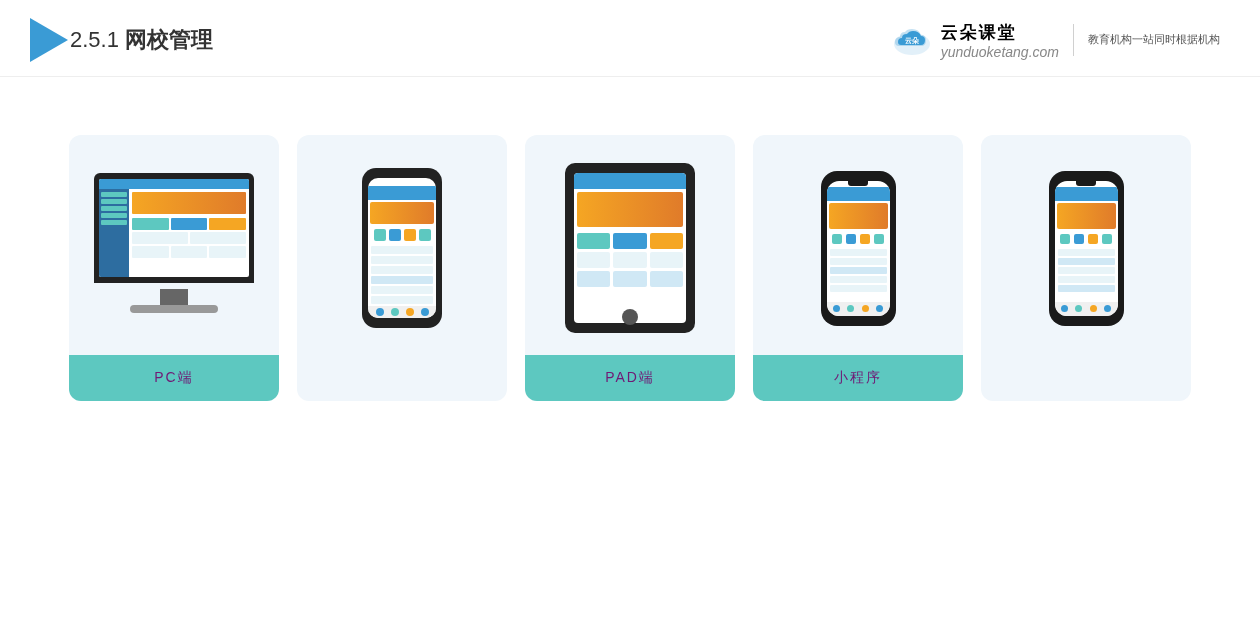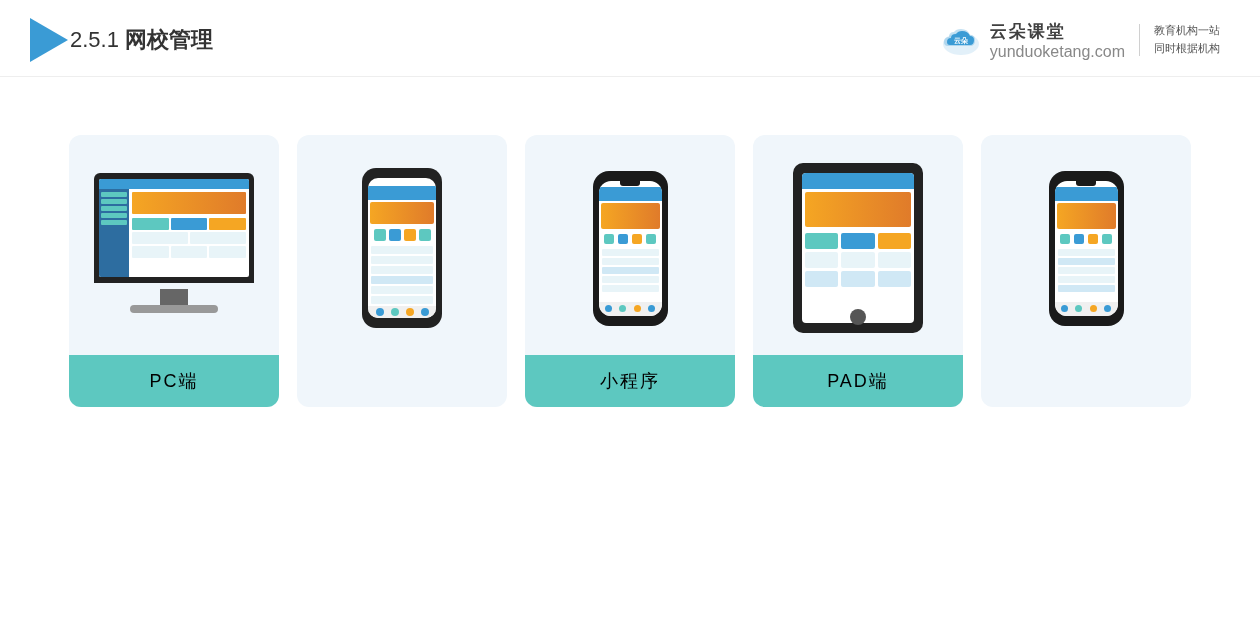--- a/index.html
+++ b/index.html
@@ -90,23 +90,23 @@
       height: 220px;
       display: flex;
       align-items: center;
       justify-content: center;
       padding: 18px 12px 12px 12px;
     }
 
     .device-label-bar {
       width: 100%;
       background: #5dc8c0;
-      color: #000000;
+      color: #701a75;
       text-align: center;
-      font-size: 18px;
+      font-size: 14px;
       font-weight: 500;
       padding: 14px 0;
       letter-spacing: 2px;
     }
 
     
     .pc-device {
       position: relative;
       width: 170px;
       height: 150px;
@@ -444,25 +444,25 @@
     </div>
     <div class="header-right">
 
       <svg width="42" height="36" viewBox="0 0 42 36" fill="none" xmlns="http://www.w3.org/2000/svg">
         <ellipse cx="21" cy="22" rx="18" ry="11" fill="#3a9bd5" opacity="0.15"></ellipse>
         <path d="M8 24 Q4 24 4 20 Q4 15 9 15 Q9 10 14 10 Q16 7 21 7 Q28 7 30 13 Q35 13 35 18 Q35 24 30 24 Z" fill="#3a9bd5" opacity="0.3"></path>
         <path d="M10 23 Q7 23 7 20 Q7 16 11 16 Q11 12 16 12 Q18 9 22 9 Q28 9 30 14 Q34 14 34 18 Q34 23 30 23 Z" fill="#3a9bd5"></path>
         <text x="21" y="21" text-anchor="middle" fill="white" font-size="7" font-weight="bold">云朵</text>
       </svg>
       <div style="display:flex;flex-direction:column;align-items:flex-start;">
-        <span style="font-size:17px;color:#404040;font-weight:700;letter-spacing:2px;font-family:Liberation Mono, monospace;">云朵课堂</span>
-        <span style="font-size:16px;color:#888;">yunduoketang.com</span>
+        <span style="font-size:17px;color:#000000;font-weight:700;letter-spacing:2px;font-family:Liberation Mono, monospace;">云朵课堂</span>
+        <span style="font-size:14px;color:#888;font-style:italic;">yunduoketang.com</span>
       </div>
       <div style="width:1px;height:32px;background:#d0d0d0;margin:0 6px;"></div>
-      <div style="display:flex;flex-direction:column;font-size:11px;color:#555;line-height:1.6;">
+      <div style="display:flex;flex-direction:row;font-size:11px;color:#555;line-height:1.6;">
         <span>教育机构一站</span>
         <span>同时根据机构</span>
       </div>
     </div>
   </div>
 
   <div class="description">
   </div>
 
   <div class="cards-section">
@@ -541,56 +541,20 @@
                 </div>
               </div>
             </div>
           </div>
         </div>
       </div>
     </div>
 
     <div class="device-card">
       <div class="device-image-area">
-        <div class="mini-phone">
-          <div class="mini-phone-outer">
-            <div class="mini-phone-notch"></div>
-            <div class="mini-phone-screen">
-              <div style="width:100%;height:100%;display:flex;flex-direction:column;overflow:hidden;">
-                <div style="height:14px;background:#3a9bd5;margin-top:6px;"></div>
-                <div style="height:26px;background:linear-gradient(90deg,#f5a623,#e07b2a);margin:2px 2px;border-radius:2px;"></div>
-                <div style="display:flex;justify-content:space-around;padding:3px 3px;">
-                  <div style="width:10px;height:10px;background:#5dc8c0;border-radius:2px;"></div>
-                  <div style="width:10px;height:10px;background:#3a9bd5;border-radius:2px;"></div>
-                  <div style="width:10px;height:10px;background:#f5a623;border-radius:2px;"></div>
-                  <div style="width:10px;height:10px;background:#5dc8c0;border-radius:2px;"></div>
-                </div>
-                <div style="padding:2px 3px;display:flex;flex-direction:column;gap:2px;">
-                  <div style="height:7px;background:#e8f4f8;border-radius:1px;"></div>
-                  <div style="height:7px;background:#e8f4f8;border-radius:1px;"></div>
-                  <div style="height:7px;background:#d0e8f5;border-radius:1px;"></div>
-                  <div style="height:7px;background:#e8f4f8;border-radius:1px;"></div>
-                  <div style="height:7px;background:#e8f4f8;border-radius:1px;"></div>
-                </div>
-                <div style="height:14px;background:#f0f0f0;margin-top:auto;display:flex;justify-content:space-around;align-items:center;padding:0 3px;">
-                  <div style="width:7px;height:7px;background:#3a9bd5;border-radius:50%;"></div>
-                  <div style="width:7px;height:7px;background:#5dc8c0;border-radius:50%;"></div>
-                  <div style="width:7px;height:7px;background:#f5a623;border-radius:50%;"></div>
-                  <div style="width:7px;height:7px;background:#3a9bd5;border-radius:50%;"></div>
-                </div>
-              </div>
-            </div>
-          </div>
-        </div>
-      </div>
-      <div class="device-label-bar">小程序</div>
-    </div>
-
-    <div class="device-card">
-      <div class="device-image-area">
         <div class="tablet-device">
           <div class="tablet-outer">
             <div class="tablet-screen">
               <div class="tablet-screen-inner">
                 <div class="tablet-header"></div>
                 <div class="tablet-banner"></div>
                 <div class="tablet-grid">
                   <div class="tablet-grid-item" style="background:#5dc8c0;"></div>
                   <div class="tablet-grid-item" style="background:#3a9bd5;"></div>
                   <div class="tablet-grid-item" style="background:#f5a623;"></div>
@@ -620,20 +584,56 @@
                 <div style="height:14px;background:#3a9bd5;margin-top:6px;"></div>
                 <div style="height:26px;background:linear-gradient(90deg,#f5a623,#e07b2a);margin:2px 2px;border-radius:2px;"></div>
                 <div style="display:flex;justify-content:space-around;padding:3px 3px;">
                   <div style="width:10px;height:10px;background:#5dc8c0;border-radius:2px;"></div>
                   <div style="width:10px;height:10px;background:#3a9bd5;border-radius:2px;"></div>
                   <div style="width:10px;height:10px;background:#f5a623;border-radius:2px;"></div>
                   <div style="width:10px;height:10px;background:#5dc8c0;border-radius:2px;"></div>
                 </div>
                 <div style="padding:2px 3px;display:flex;flex-direction:column;gap:2px;">
                   <div style="height:7px;background:#e8f4f8;border-radius:1px;"></div>
+                  <div style="height:7px;background:#e8f4f8;border-radius:1px;"></div>
+                  <div style="height:7px;background:#d0e8f5;border-radius:1px;"></div>
+                  <div style="height:7px;background:#e8f4f8;border-radius:1px;"></div>
+                  <div style="height:7px;background:#e8f4f8;border-radius:1px;"></div>
+                </div>
+                <div style="height:14px;background:#f0f0f0;margin-top:auto;display:flex;justify-content:space-around;align-items:center;padding:0 3px;">
+                  <div style="width:7px;height:7px;background:#3a9bd5;border-radius:50%;"></div>
+                  <div style="width:7px;height:7px;background:#5dc8c0;border-radius:50%;"></div>
+                  <div style="width:7px;height:7px;background:#f5a623;border-radius:50%;"></div>
+                  <div style="width:7px;height:7px;background:#3a9bd5;border-radius:50%;"></div>
+                </div>
+              </div>
+            </div>
+          </div>
+        </div>
+      </div>
+      <div class="device-label-bar">小程序</div>
+    </div>
+
+    <div class="device-card">
+      <div class="device-image-area">
+        <div class="mini-phone">
+          <div class="mini-phone-outer">
+            <div class="mini-phone-notch"></div>
+            <div class="mini-phone-screen">
+              <div style="width:100%;height:100%;display:flex;flex-direction:column;overflow:hidden;">
+                <div style="height:14px;background:#3a9bd5;margin-top:6px;"></div>
+                <div style="height:26px;background:linear-gradient(90deg,#f5a623,#e07b2a);margin:2px 2px;border-radius:2px;"></div>
+                <div style="display:flex;justify-content:space-around;padding:3px 3px;">
+                  <div style="width:10px;height:10px;background:#5dc8c0;border-radius:2px;"></div>
+                  <div style="width:10px;height:10px;background:#3a9bd5;border-radius:2px;"></div>
+                  <div style="width:10px;height:10px;background:#f5a623;border-radius:2px;"></div>
+                  <div style="width:10px;height:10px;background:#5dc8c0;border-radius:2px;"></div>
+                </div>
+                <div style="padding:2px 3px;display:flex;flex-direction:column;gap:2px;">
+                  <div style="height:7px;background:#e8f4f8;border-radius:1px;"></div>
                   <div style="height:7px;background:#d0e8f5;border-radius:1px;"></div>
                   <div style="height:7px;background:#e8f4f8;border-radius:1px;"></div>
                   <div style="height:7px;background:#e8f4f8;border-radius:1px;"></div>
                   <div style="height:7px;background:#d0e8f5;border-radius:1px;"></div>
                 </div>
                 <div style="height:14px;background:#f0f0f0;margin-top:auto;display:flex;justify-content:space-around;align-items:center;padding:0 3px;">
                   <div style="width:7px;height:7px;background:#3a9bd5;border-radius:50%;"></div>
                   <div style="width:7px;height:7px;background:#5dc8c0;border-radius:50%;"></div>
                   <div style="width:7px;height:7px;background:#f5a623;border-radius:50%;"></div>
                   <div style="width:7px;height:7px;background:#3a9bd5;border-radius:50%;"></div>

